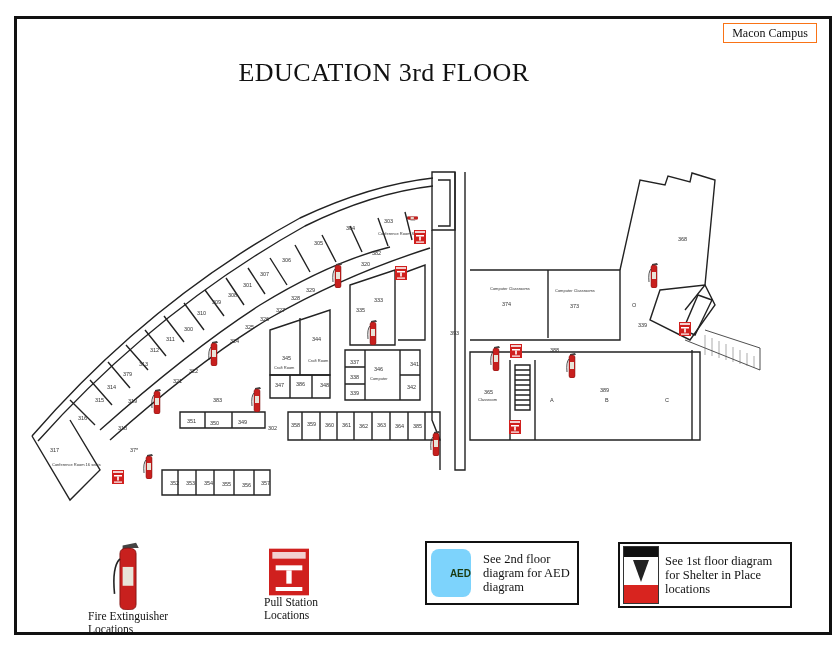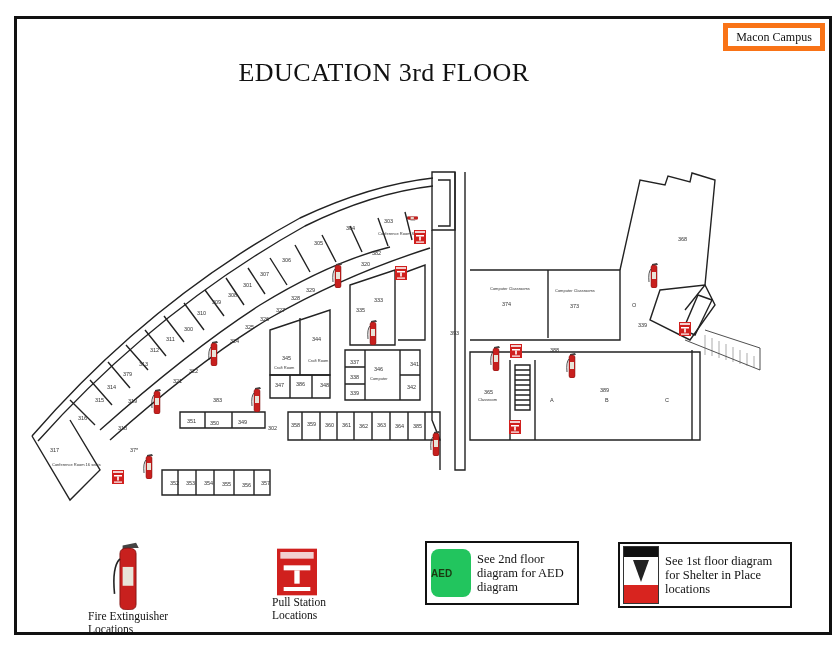--- a/index.html
+++ b/index.html
@@ -1,18 +1,18 @@
 <!DOCTYPE html>
 <html><head>
   <meta charset="utf-8">
   <style>
     html, body { margin: 0; padding: 0; background: #ffffff; }
     body { width: 840px; height: 649px; position: relative; overflow: hidden; font-family: "Liberation Serif", serif; }
     .frame { position: absolute; left: 14px; top: 16px; width: 812px; height: 613px; border: 3px solid #111; background: #fff; }
-    .campus-label { position: absolute; left: 723px; top: 23px; width: 92px; height: 18px; border: 5px solid #f97316; font-size: 12px; line-height: 18px; text-align: center; color: #111; }
+    .campus-label { position: absolute; left: 723px; top: 23px; width: 92px; height: 18px; border: 1px solid #f97316; font-size: 12px; line-height: 18px; text-align: center; color: #111; }
     .title { position: absolute; left: 0; width: 768px; top: 58px; text-align: center; font-size: 26px; color: #111; letter-spacing: 0.5px; }
     .map { position: absolute; left: 0; top: 0; width: 840px; height: 649px; }
     .room-label { font-family: "Liberation Sans", sans-serif; font-size: 5.5px; fill: #333; }
     .room-label-sm { font-family: "Liberation Sans", sans-serif; font-size: 4px; fill: #333; }
     .legend-item { position: absolute; display: flex; align-items: center; flex-direction: column; }
     .legend-text { font-size: 11.5px; line-height: 13px; color: #111; }
     .legend-box { position: absolute; border: 2px solid #111; background: #fff; display: flex; align-items: center; }
     .legend-box .legend-text { font-size: 12.5px; line-height: 14px; }
   </style>
 </head>
@@ -202,39 +202,39 @@
     <path d="M3 5 Q3 3 6 3 Q9 3 9 5 L9 24 Q9 26 6 26 Q3 26 3 24 Z" fill="#c8201e" stroke="#7a1010" stroke-width="0.3"></path>
     <rect x="4" y="10" width="4" height="7" fill="#e8e4d8"></rect>
     <path d="M3 7 Q0 10 1 20" stroke="#222" stroke-width="0.6" fill="none"></path>
   </svg>
   <div class="legend-text" style="margin-left:0px;">
     <div>Fire Extinguisher</div>
     <div>Locations</div>
   </div>
 </div>
 
-<div class="legend-item" style="left:268px; top:548px;">
+<div class="legend-item" style="left:260px; top:548px;">
   <svg width="40" height="48" viewBox="0 0 12 14">
     <rect x="0" y="0" width="12" height="14" fill="#d0201e"></rect>
     <rect x="1" y="1" width="10" height="2" fill="#f2d0d0"></rect>
     <rect x="2" y="5" width="8" height="1.5" fill="#fff"></rect>
     <rect x="5.2" y="6.5" width="1.6" height="4" fill="#fff"></rect>
     <rect x="2" y="11.5" width="8" height="1.2" fill="#fff"></rect>
   </svg>
   <div class="legend-text" style="margin-left:4px;">
     <div>Pull Station</div>
     <div>Locations</div>
   </div>
 </div>
 
 <div class="legend-box" style="left:425px; top:541px; width:150px; height:60px;">
-  <div style="width:40px; height:48px; margin-left:4px; background:#22c55e; border-radius:8px; display:flex; align-items:center; justify-content:flex-start;">
+  <div style="width:40px; height:48px; margin-left:4px; background:#7dd3fc; border-radius:8px; display:flex; align-items:center; justify-content:flex-end;">
     <span style="font-family:'Liberation Sans',sans-serif; font-weight:bold; font-size:10px; color:#1a3a10;">AED</span>
   </div>
-  <div class="legend-text" style="margin-left:6px;">
+  <div class="legend-text" style="margin-left:12px;">
     <div>See 2nd floor</div>
     <div>diagram for AED</div>
     <div>diagram</div>
   </div>
 </div>
 
 <div class="legend-box" style="left:618px; top:542px; width:170px; height:62px;">
   <div style="width:34px; height:56px; margin-left:3px; background:#fff; border:1px solid #333; position:relative; overflow:hidden;">
     <div style="position:absolute; left:0; top:0; width:34px; height:10px; background:#111;"></div>
     <div style="position:absolute; left:9px; top:13px; width:0; height:0; border-left:8px solid transparent; border-right:8px solid transparent; border-top:22px solid #222;"></div>

